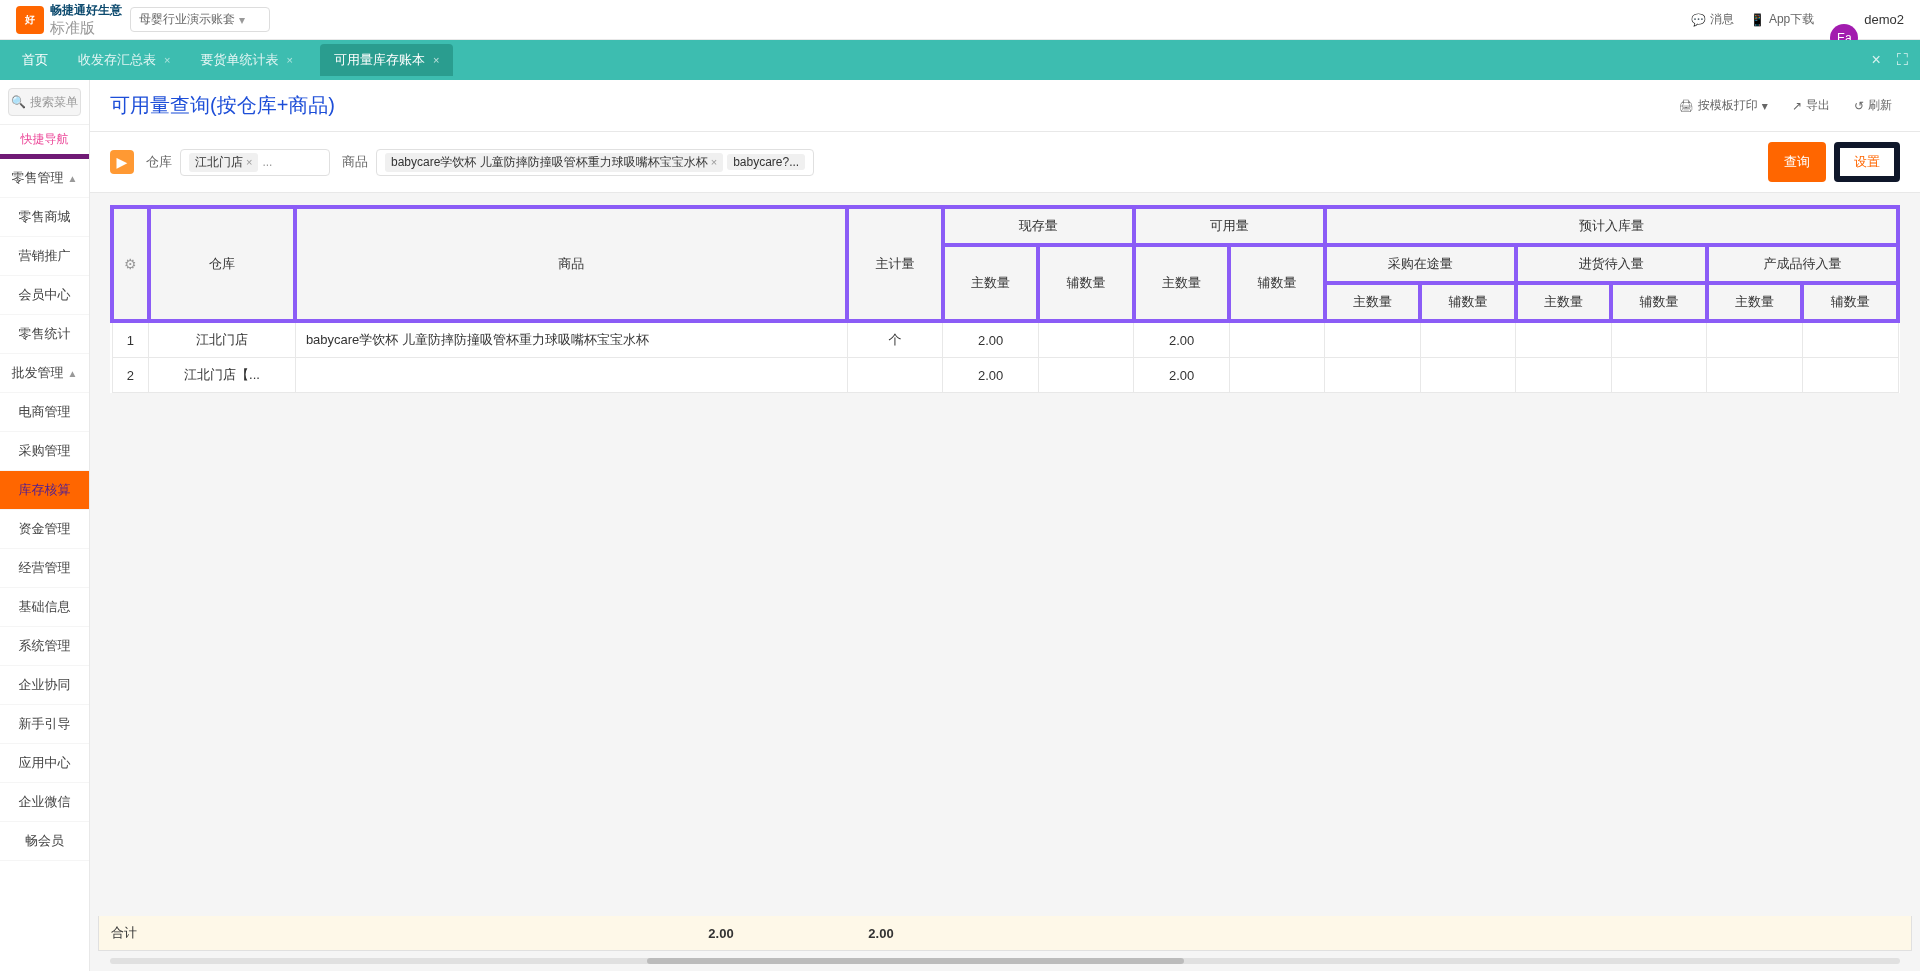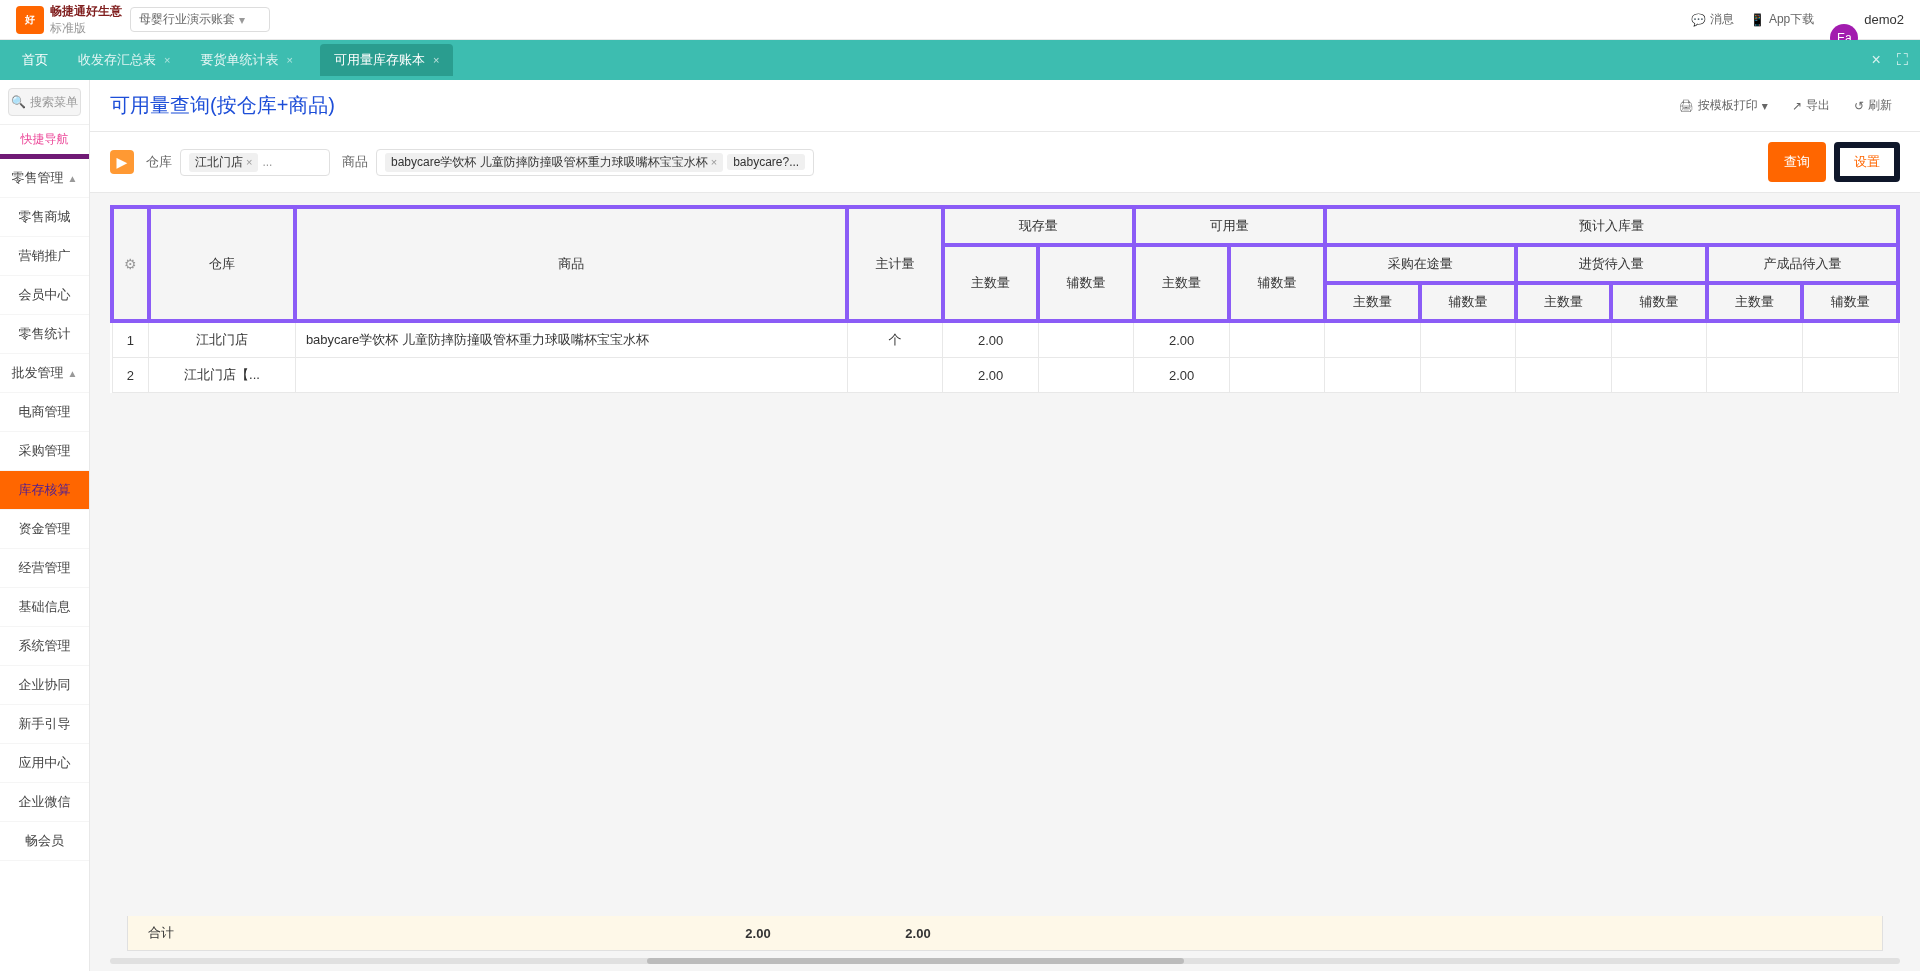--- a/index.html
+++ b/index.html
@@ -3,22 +3,22 @@
   <meta charset="utf-8">
   <style>
     * { box-sizing: border-box; margin: 0; padding: 0; }
     body { font-family: 'Microsoft YaHei', Arial, sans-serif; font-size: 13px; background: #f5f5f5; color: #333; display: flex; flex-direction: column; height: 971px; overflow: hidden; }
 
     
     .top-bar { background: #fff; height: 40px; display: flex; align-items: center; justify-content: space-between; padding: 0 16px; border-bottom: 1px solid #e8e8e8; flex-shrink: 0; }
     .top-bar-left { display: flex; align-items: center; gap: 8px; }
     .logo-area { display: flex; align-items: center; gap: 6px; }
     .logo-icon { width: 28px; height: 28px; background: #ff6600; border-radius: 4px; display: flex; align-items: center; justify-content: center; color: white; font-size: 10px; font-weight: bold; }
-    .logo-text { font-size: 12px; color: #7f1d1d; font-weight: bold; }
-    .logo-sub { font-size: 12px; color: #999; }
+    .logo-text { font-size: 12px; color: #0c4a6e; font-weight: bold; }
+    .logo-sub { font-size: 15px; color: #999; }
     .industry-selector { display: flex; align-items: center; gap: 4px; border: 1px solid #ddd; border-radius: 4px; padding: 3px 8px; font-size: 12px; color: #666; cursor: pointer; min-width: 140px; }
     .top-bar-right { display: flex; align-items: center; gap: 16px; }
     .top-bar-btn { display: flex; align-items: center; gap: 4px; font-size: 12px; color: #666; cursor: pointer; }
     .avatar { width: 28px; height: 28px; border-radius: 50%; background: #a21caf; display: flex; align-items: center; justify-content: center; color: white; font-size: 12px; overflow: hidden; margin-top: 37px; }
 
     
     .nav-tabs { background: #3dbdb0; height: 40px; display: flex; align-items: center; padding: 0 8px; flex-shrink: 0; gap: 2px; }
     .nav-tab { height: 32px; padding: 0 14px; display: flex; align-items: center; gap: 6px; border-radius: 4px 4px 0 0; font-size: 13px; cursor: pointer; color: rgba(255,255,255,0.85); }
     .nav-tab.active { background: #2a9d8f; color: white; font-weight: 500; margin-left: 11px; }
     .nav-tab .close-x { font-size: 11px; opacity: 0.7; margin-left: 2px; }
@@ -63,21 +63,21 @@
 
     
     .table-container { flex: 1; overflow: auto; padding: 12px 20px 0; }
     .data-table { width: 100%; border-collapse: collapse; background: #fff; border: 1px solid #e0e0e0; font-size: 13px; }
     .data-table th { background: #f5f5f5; border: 4px solid #8b5cf6; padding: 8px 10px; text-align: center; font-weight: 500; color: #333; white-space: nowrap; }
     .data-table td { border: 1px solid #e8e8e8; padding: 8px 10px; text-align: center; color: #333; }
     .th-group { background: #fafafa; }
     .col-settings { width: 36px; }
 
     
-    .table-footer { background: #fef8e8; border: 1px solid #e0e0e0; border-top: none; padding: 8px 10px; display: flex; align-items: center; margin: 0 37px; }
+    .table-footer { background: #fef8e8; border: 1px solid #e0e0e0; border-top: none; padding: 8px 2px; display: flex; align-items: center; margin: 0 8px; }
     .total-label { min-width: 130px; padding-left: 10px; font-weight: 500; color: #333; font-size: 13px; }
     .total-cell { text-align: center; font-weight: bold; color: #333; }
 
     
     .scroll-bar-area { height: 20px; background: #f5f5f5; display: flex; align-items: center; padding: 0 20px; }
     .scroll-track { width: 100%; height: 6px; background: #e0e0e0; border-radius: 3px; }
     .scroll-thumb { width: 30%; height: 6px; background: #bbb; border-radius: 3px; margin-left: 30%; }
 
     
     .gear-icon { color: #999; font-size: 14px; }

